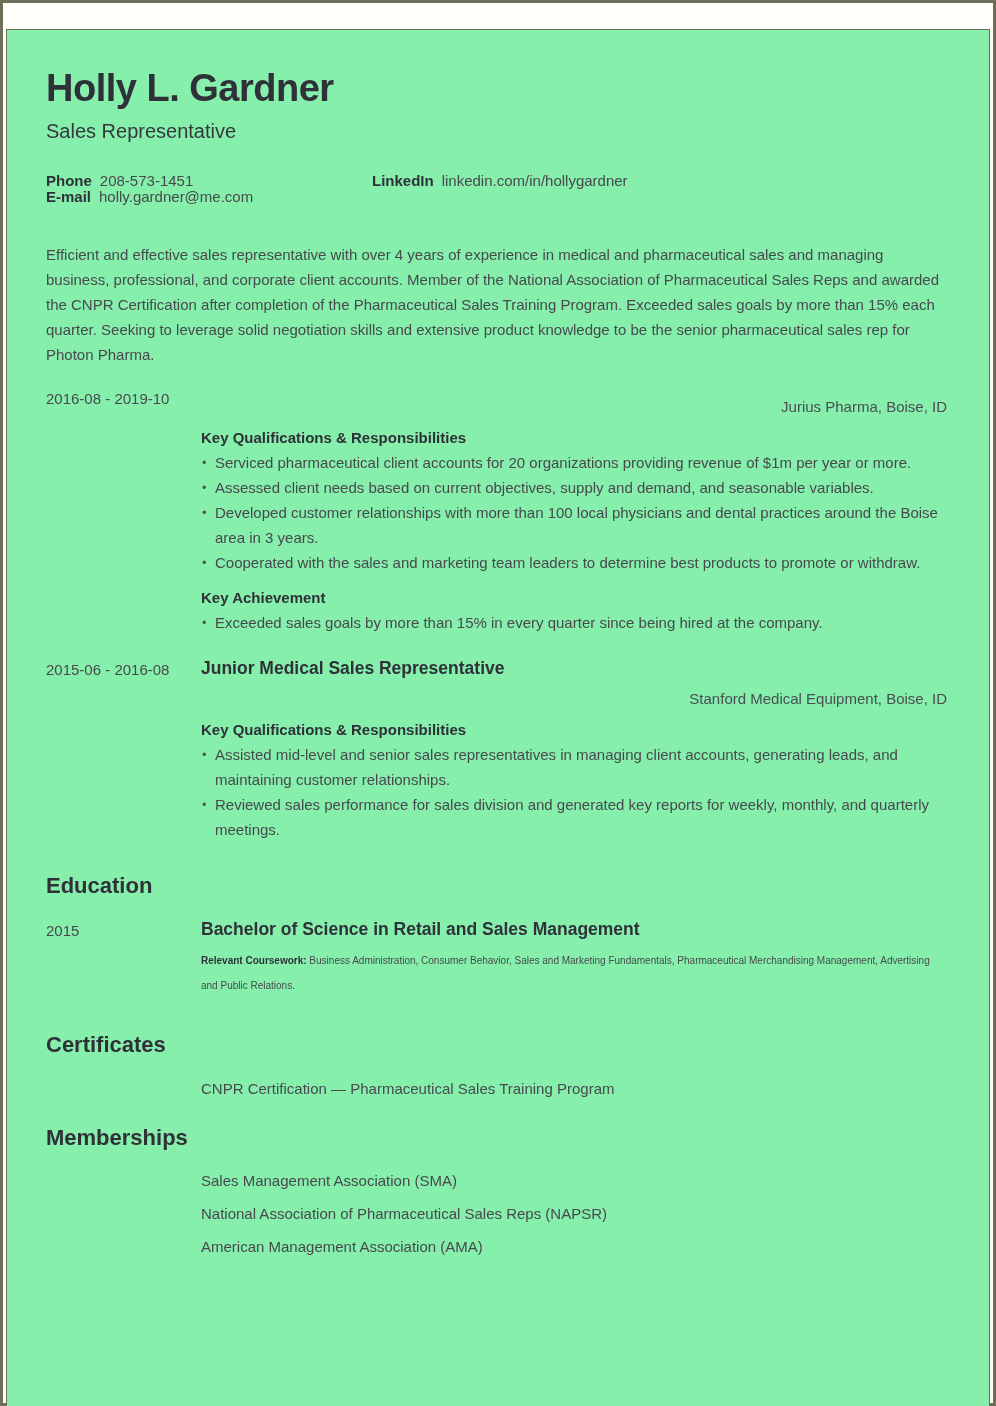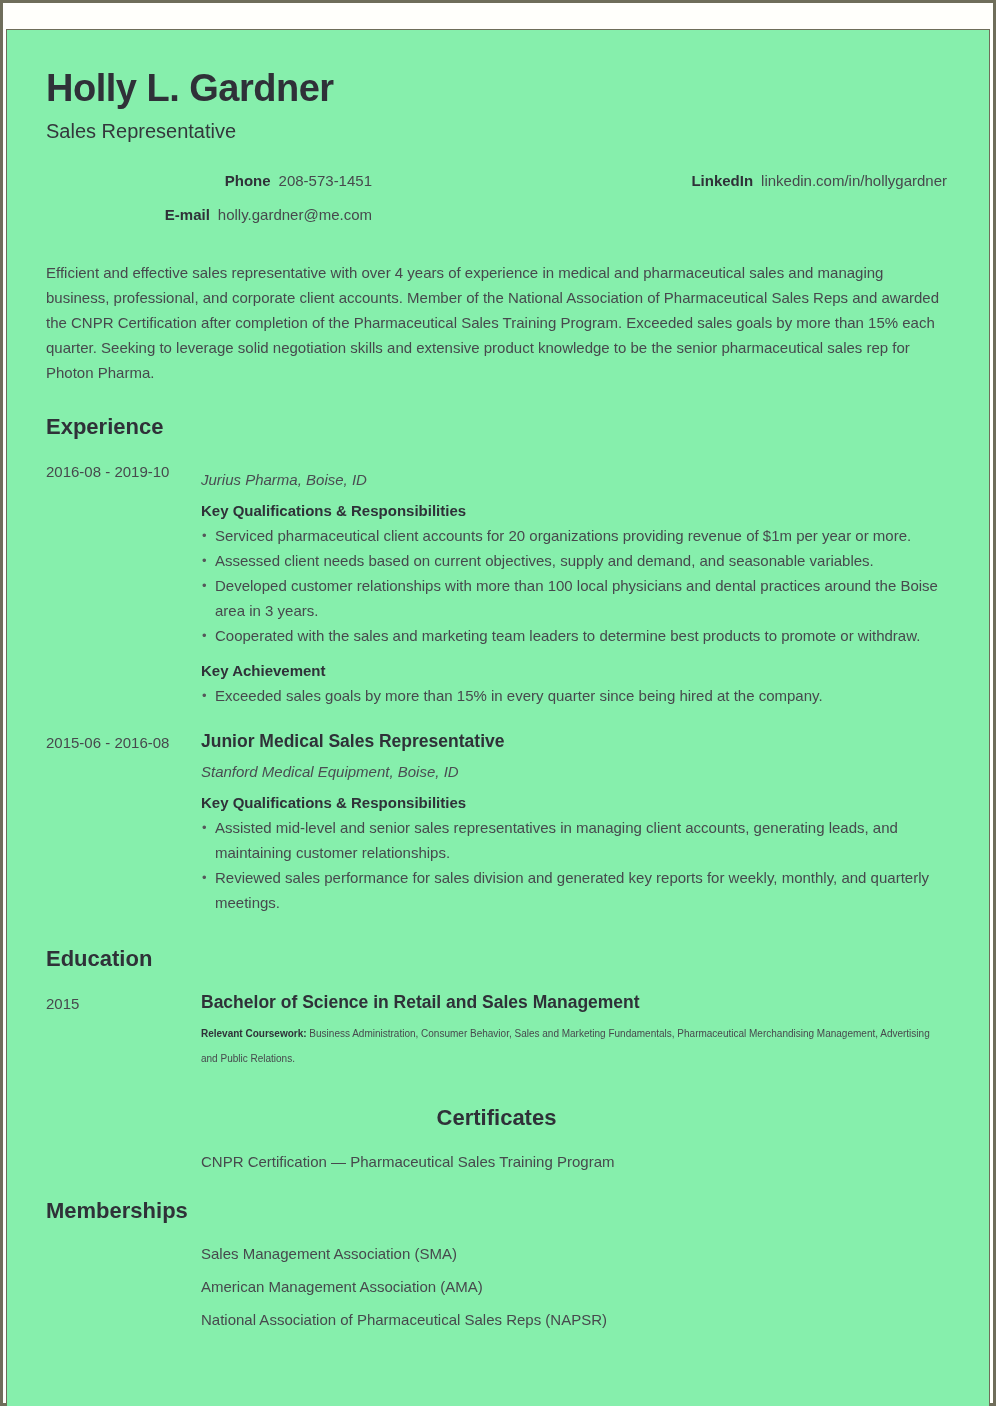--- a/index.html
+++ b/index.html
@@ -24,62 +24,60 @@
   }
   h1 {
     font-size: 38px; font-weight: bold; color: #2f3138;
     letter-spacing: -0.5px; line-height: 1.1;
   }
   .subtitle { font-size: 20px; color: #34373c; margin-top: 10px; }
   .contact-grid {
     margin-top: 30px;
     display: grid;
     grid-template-columns: 326px 1fr;
-    row-gap: 18px;
-    text-align: right;
   }
   .contact-item { font-size: 15px; line-height: 16px; }
   .contact-item .label { font-weight: bold; color: #2f3138; margin-right: 8px; }
   .contact-item .value { color: #47494d; }
   .summary {
     margin-top: 37px;
     font-size: 15px; line-height: 25px; color: #47494d;
   }
   h2 {
     font-size: 22px; font-weight: bold; color: #2f3138;
     margin-top: 29px; line-height: 26px;
   }
   .entry {
     display: grid;
     grid-template-columns: 155px 1fr;
     margin-top: 20px;
   }
   .dates { font-size: 15px; color: #47494d; padding-top: 3px; }
   h3 { font-size: 17.5px; font-weight: bold; color: #2f3138; line-height: 21px; }
-  .company { font-style: italic; font-size: 15px; color: #4a4d52; margin-top: 11px; }
+  .company { font-size: 15px; color: #4a4d52; margin-top: 11px; text-align: right; }
   .sublabel { font-size: 15px; font-weight: bold; color: #2f3138; margin-top: 10px; line-height: 25px; }
   ul.bullets { list-style: none; }
   ul.bullets li {
     position: relative;
     padding-left: 14px;
     font-size: 15px; line-height: 25px; color: #47494d;
   }
   ul.bullets li::before {
     content: "\2022";
     position: absolute; left: 1px; top: 0;
     color: #55575a; font-size: 13px;
   }
   .coursework { font-size: 10px; line-height: 25px; color: #47494d; margin-top: 8px; }
   .coursework .label { font-weight: bold; color: #2f3138; }
   .plain-line { font-size: 15px; line-height: 16px; color: #47494d; }
   .sec-cert .entry { margin-top: 23px; }
   .sec-mem .entry { margin-top: 22px; }
   .sec-mem .entry + .entry { margin-top: 17px; }
   .mt-edu { margin-top: 31px; }
-  .mt-cert { margin-top: 34px; text-align: center; }
+  .mt-cert { margin-top: 34px; }
   .mt-mem { margin-top: 28px; }
 </style>
 </head>
 <body>
 
 <div class="page">
   <div class="page-inner">
 
     <header>
       <h1>Holly L. Gardner</h1>
@@ -94,21 +92,20 @@
         </div>
         <div class="contact-item">
           <span class="label">E-mail</span><span class="value">holly.gardner@me.com</span>
         </div>
       </div>
 
       <p class="summary">Efficient and effective sales representative with over 4 years of experience in medical and pharmaceutical sales and managing business, professional, and corporate client accounts. Member of the National Association of Pharmaceutical Sales Reps and awarded the CNPR Certification after completion of the Pharmaceutical Sales Training Program. Exceeded sales goals by more than 15% each quarter. Seeking to leverage solid negotiation skills and extensive product knowledge to be the senior pharmaceutical sales rep for Photon Pharma.</p>
     </header>
 
     <section>
-      <h2>Experience</h2>
 
       <div class="entry">
         <div class="dates">2016-08 - 2019-10</div>
         <div class="entry-body">
           <div class="company">Jurius Pharma, Boise, ID</div>
           <div class="sublabel">Key Qualifications &amp; Responsibilities</div>
           <ul class="bullets">
             <li>Serviced pharmaceutical client accounts for 20 organizations providing revenue of $1m per year or more.</li>
             <li>Assessed client needs based on current objectives, supply and demand, and seasonable variables.</li>
             <li>Developed customer relationships with more than 100 local physicians and dental practices around the Boise area in 3 years.</li>
@@ -157,22 +154,22 @@
     </section>
 
     <section class="sec-mem">
       <h2 class="mt-mem">Memberships</h2>
       <div class="entry">
         <div class="dates"></div>
         <div class="plain-line">Sales Management Association (SMA)</div>
       </div>
       <div class="entry">
         <div class="dates"></div>
-        <div class="plain-line">American Management Association (AMA)</div>
+        <div class="plain-line">National Association of Pharmaceutical Sales Reps (NAPSR)</div>
       </div>
       <div class="entry">
         <div class="dates"></div>
-        <div class="plain-line">National Association of Pharmaceutical Sales Reps (NAPSR)</div>
+        <div class="plain-line">American Management Association (AMA)</div>
       </div>
     </section>
 
   </div>
 </div>
 
 </body></html>

